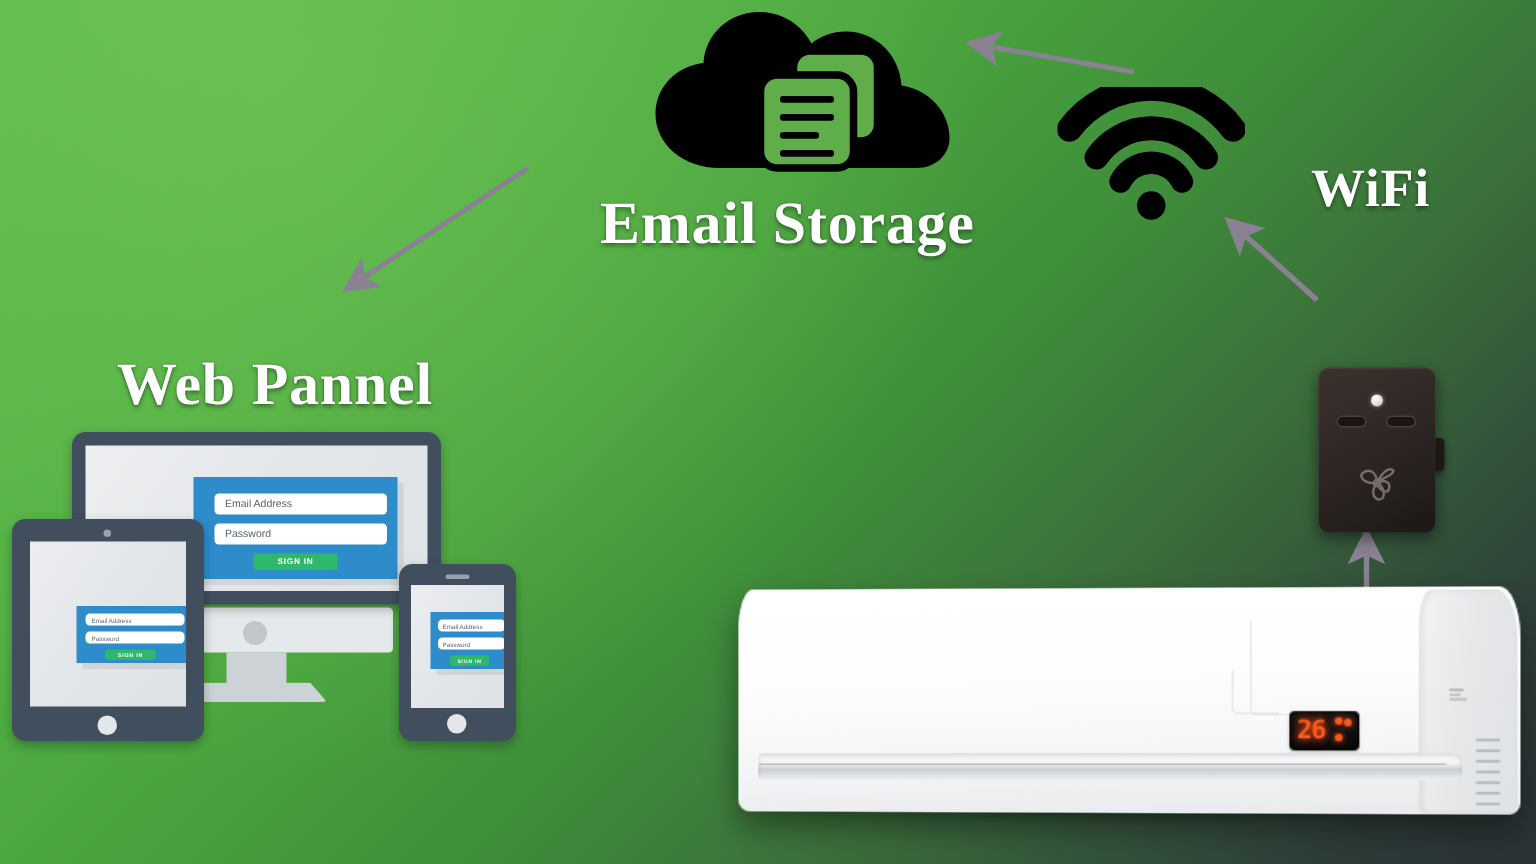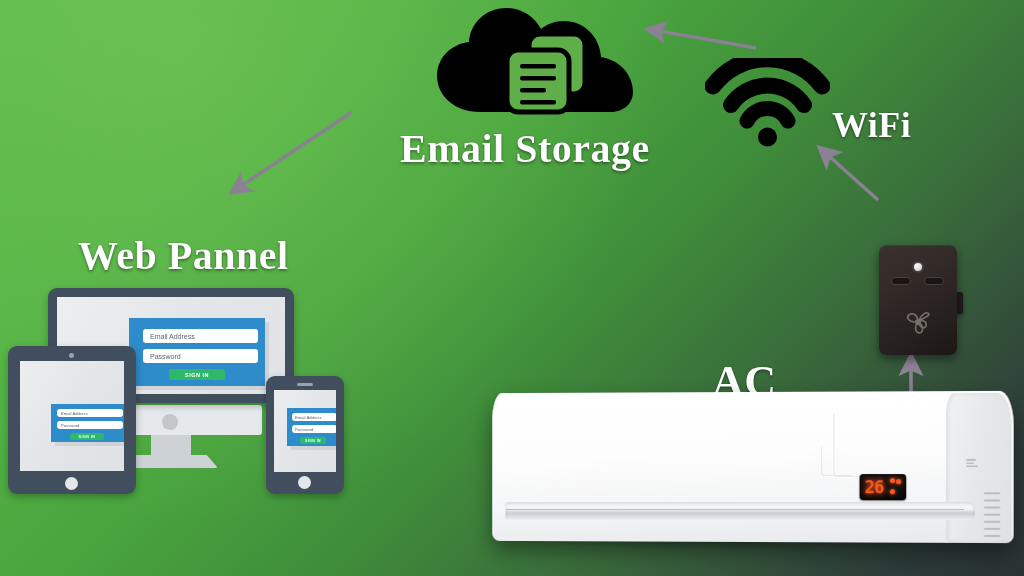--- a/index.html
+++ b/index.html
@@ -21,21 +21,21 @@
     position:absolute;
     color:#ffffff;
     font-family:"Liberation Serif", serif;
     font-weight:bold;
     white-space:nowrap;
     letter-spacing:0.5px;
     text-shadow:0 2px 3px rgba(0,0,0,0.35), 0 0 1px rgba(0,0,0,0.5);
     user-select:none;
   }
   #lbl-cloud{left:400px;top:125px;font-size:40px;}
-  #lbl-wifi{left:832px;top:104px;font-size:36px;}
+  #lbl-wifi{left:874px;top:104px;font-size:36px;}
   #lbl-logger{left:820px;top:206px;font-size:34px;}
   #lbl-web{left:78px;top:232px;font-size:40px;text-align:center;}
   #lbl-ac{left:712px;top:356px;font-size:44px;}
 
   
   .arrowsvg{position:absolute;left:0;top:0;width:1024px;height:576px;pointer-events:none;}
 
   
   #cloud-icon{position:absolute;left:425px;top:4px;width:215px;height:120px;}
   #cloud-icon svg{display:block;width:215px;height:120px;}
@@ -311,21 +311,20 @@
             <path d="M15,15 C21,12 24,15 23,19 C22,22 18,21 15,16 Z"></path>
             <path d="M15,15 C11,20 12,25 16,26 C20,26 21,21 17,16 Z"></path>
             <path d="M15,15 C20,10 25,11 26,7 C24,4 19,7 16,13 Z"></path>
           </g>
           <circle cx="15" cy="15" r="2.2" fill="none" stroke="#b8aca5" stroke-width="1.4"></circle>
         </svg>
       </div>
     </div>
   </div>
 
-  <div class="label" id="lbl-ac">AC</div>
   <div id="ac">
     <div id="ac-shadow"></div>
     <div id="ac-shell">
       <div id="ac-top-hl"></div>
       <div id="ac-right-cap"></div>
       <div id="ac-vents">
         <span></span>
           <span></span>
           <span></span>
           <span></span>

